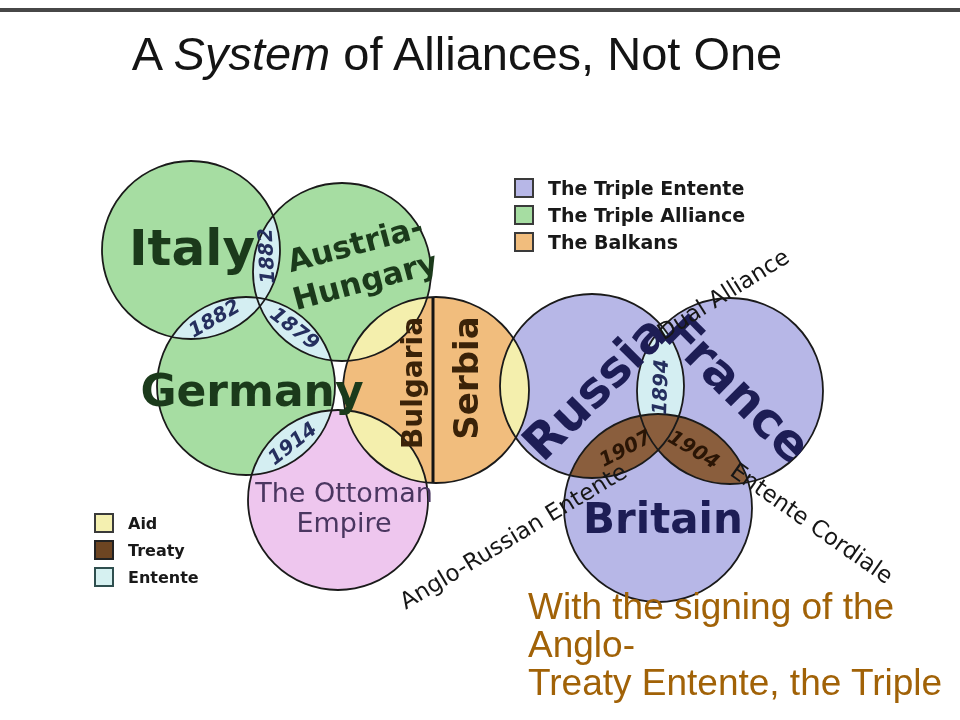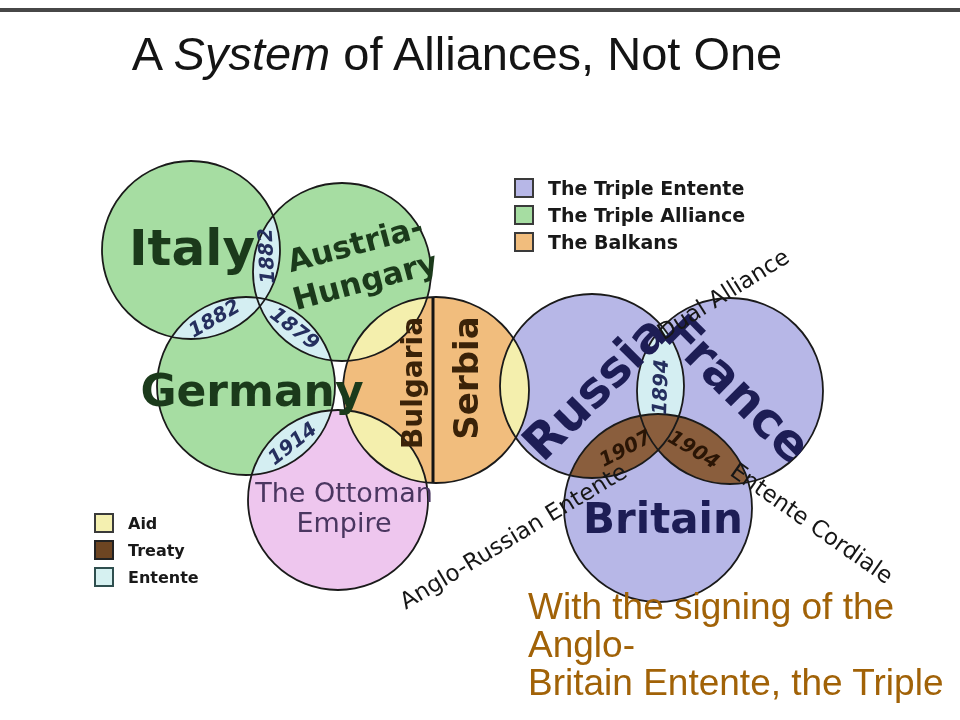--- a/index.html
+++ b/index.html
@@ -180,15 +180,15 @@
       <span class="llabel">Treaty</span>
     </div>
     <div class="lrow">
       <span class="sw sw-alliance"></span>
       <span class="llabel">Entente</span>
     </div>
   </div>
 
   <div class="caption">
     <div>With the signing of the Anglo-</div>
-    <div>Britain Entente, the Triple</div>
+    <div>Treaty Entente, the Triple</div>
   </div>
 </div>
 
 </body></html>

